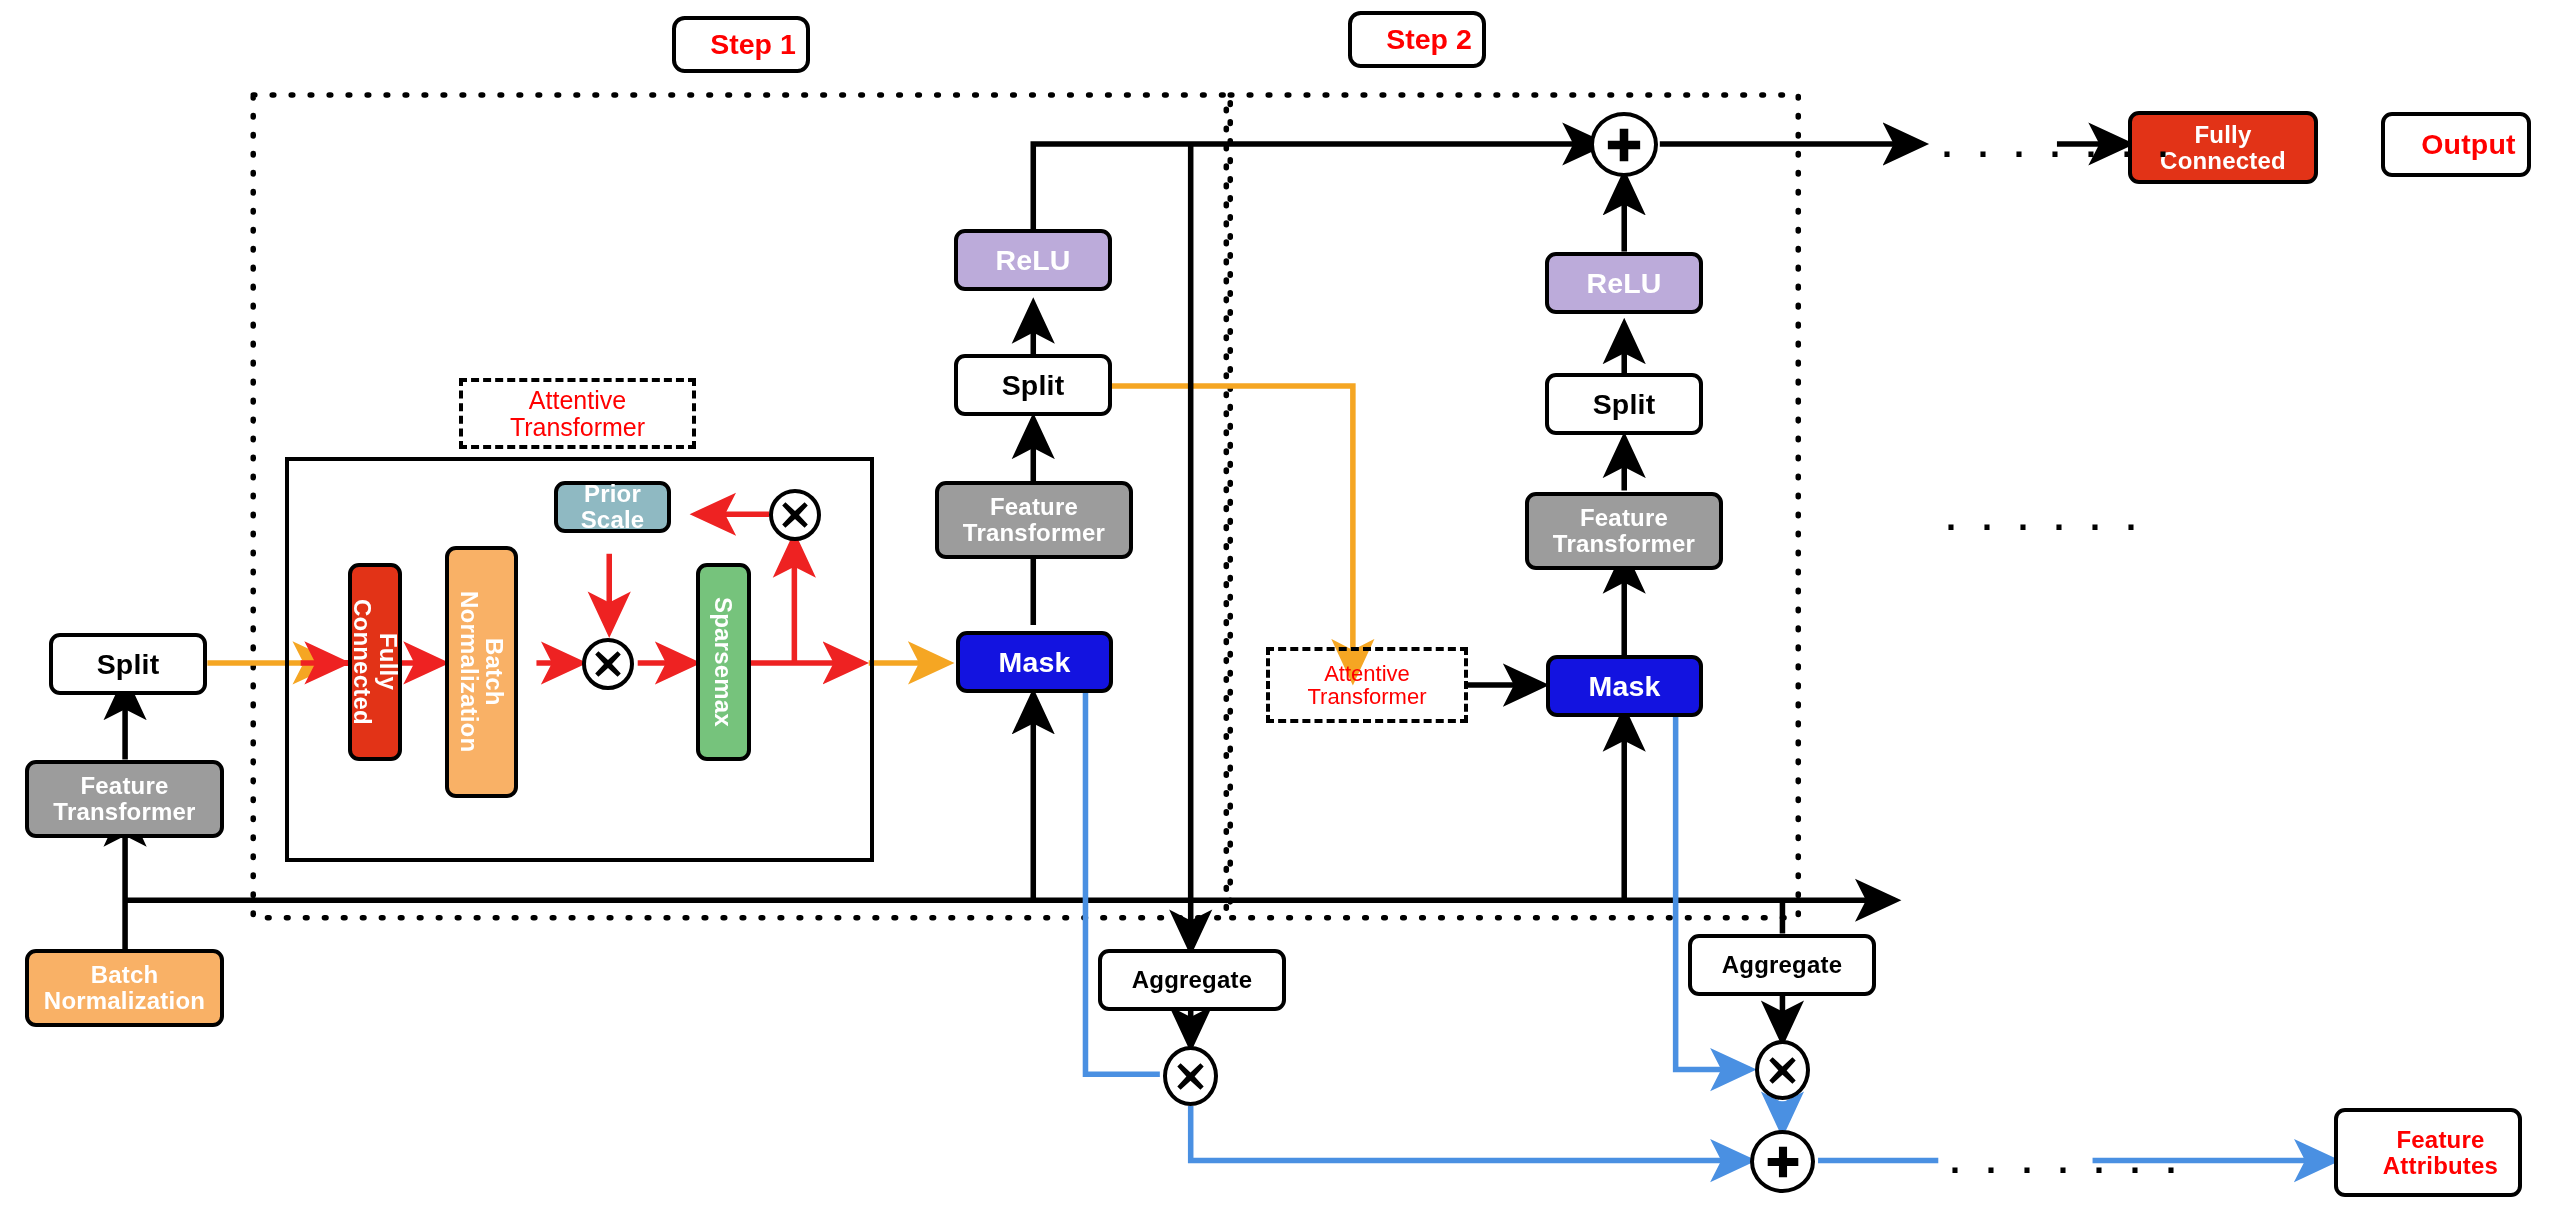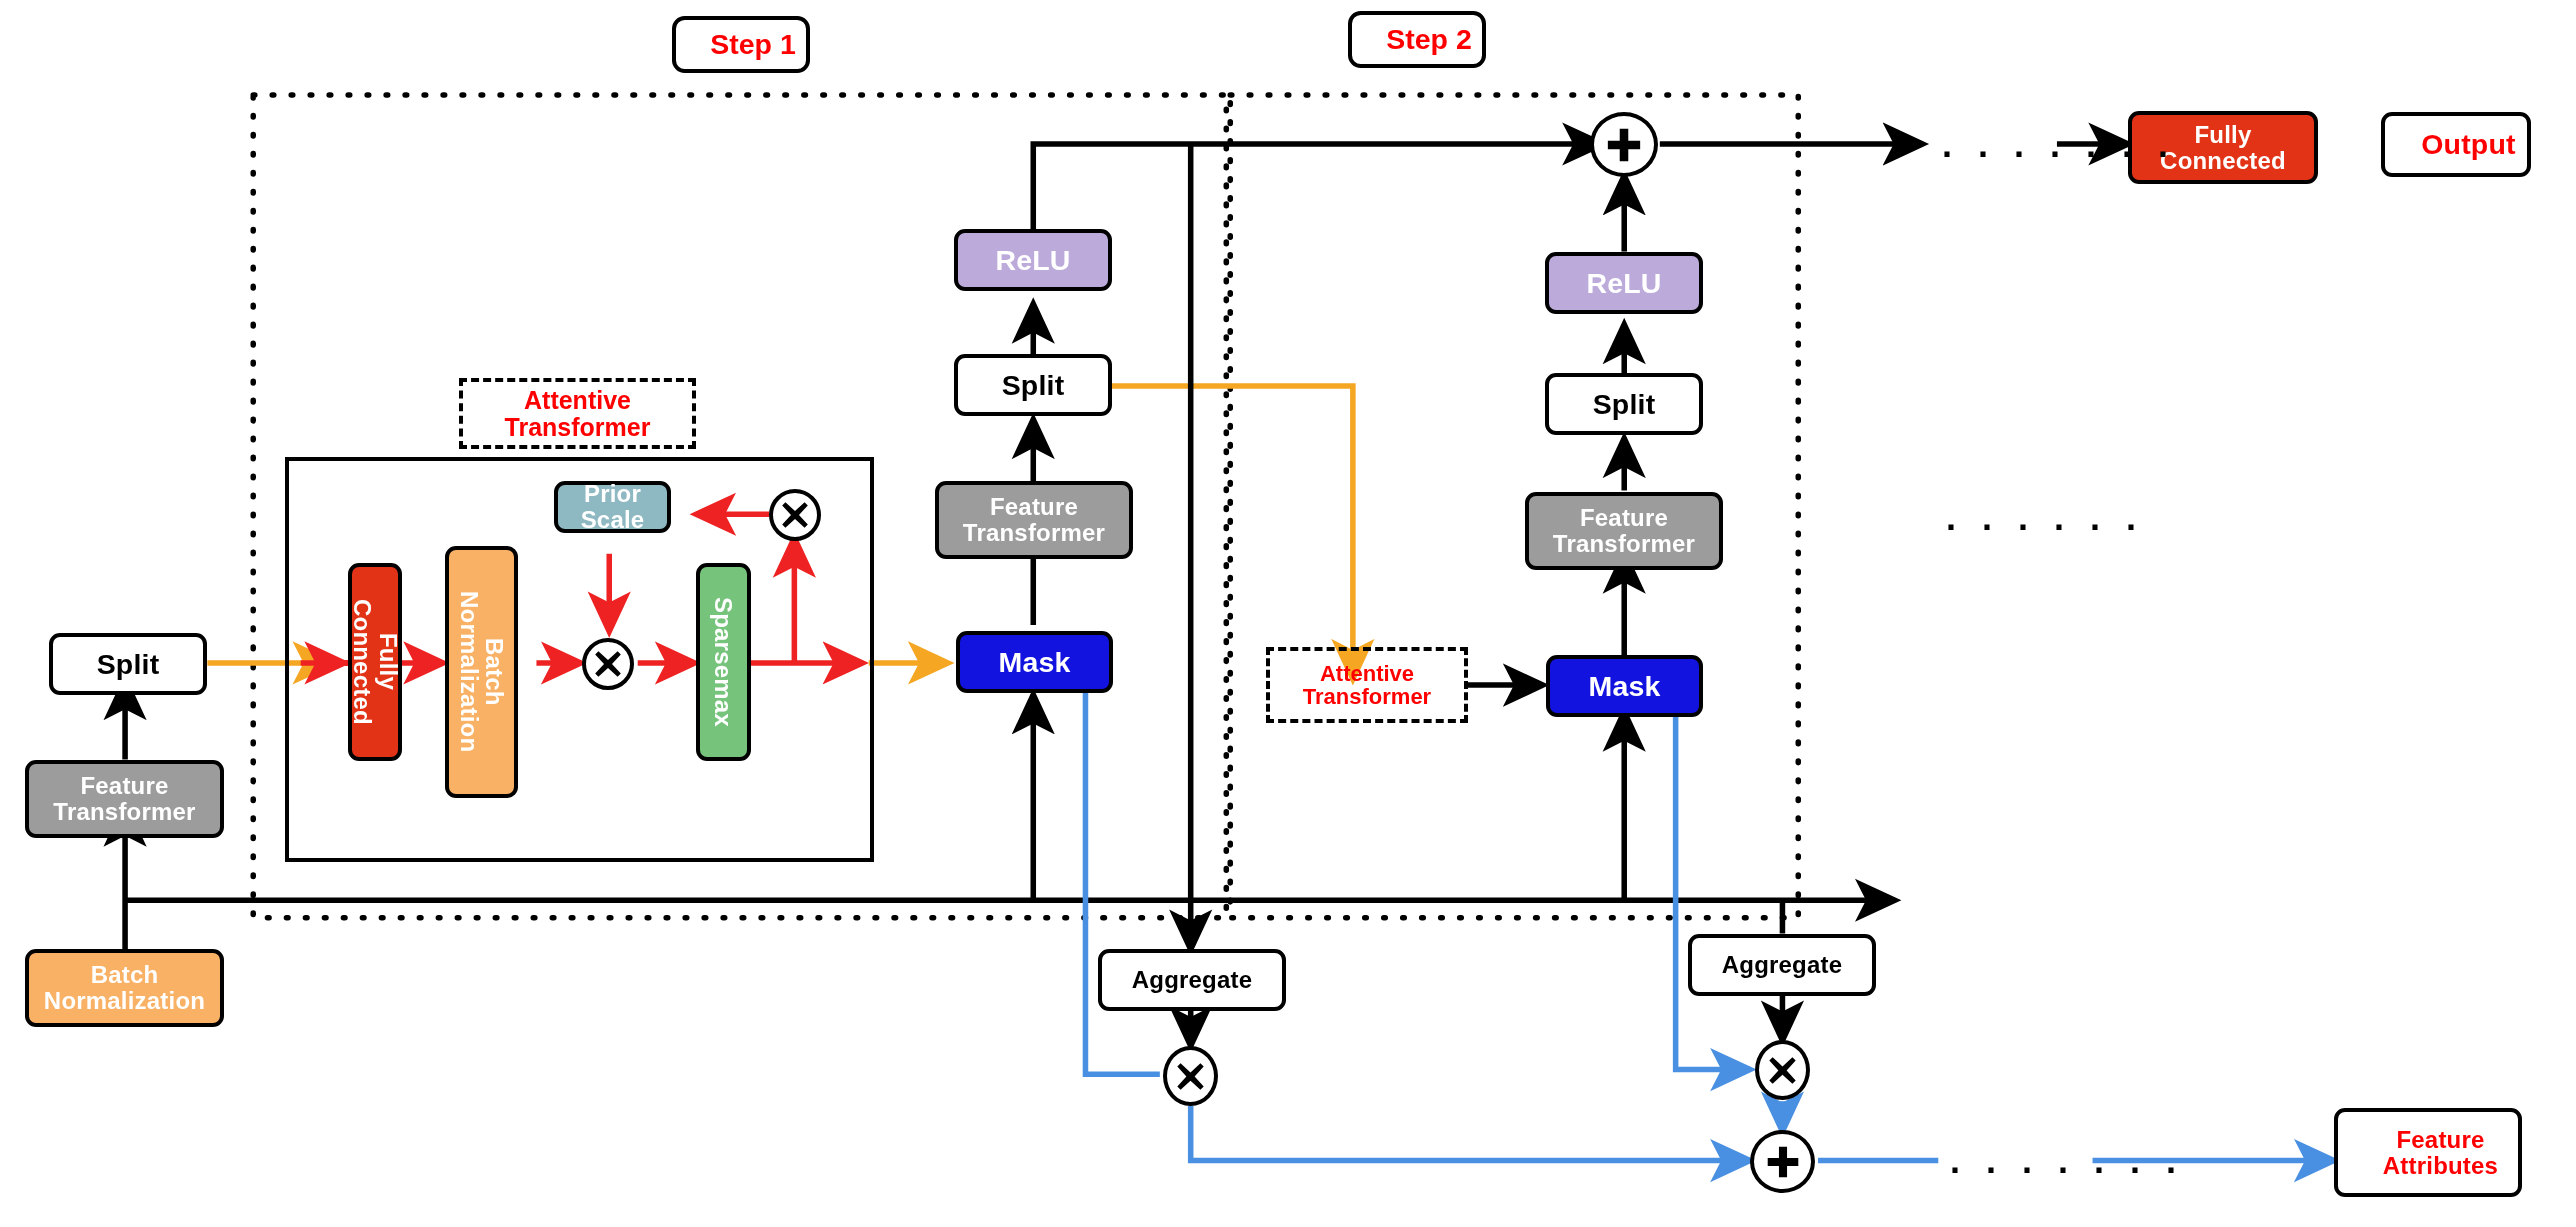--- a/index.html
+++ b/index.html
@@ -18,21 +18,21 @@
   .grey{background:#9c9c9c;color:#ffffff;}
   .orange{background:#f9b166;color:#ffffff;}
   .purple{background:#bcabda;color:#ffffff;}
   .blue{background:#1313e0;color:#ffffff;}
   .teal{background:#8fb9c2;color:#ffffff;}
   .firered{background:#e23317;color:#ffffff;}
   .green{background:#76c37c;color:#ffffff;}
   .vert{writing-mode:vertical-rl;text-orientation:mixed;}
   .dashbox{position:absolute;box-sizing:border-box;border:4px dashed #000;
            background:transparent;display:flex;align-items:center;justify-content:center;
-           text-align:center;color:#ff0000;font-weight:bold;line-height:1.05;}
+           text-align:center;color:#ff0000;font-weight:normal;line-height:1.05;}
   .solidbox{position:absolute;box-sizing:border-box;border:4px solid #000;background:transparent;}
   .steplbl{position:absolute;box-sizing:border-box;border:4px solid #000;border-radius:12.7px;
            background:#fff;color:#ff0000;font-weight:bold;font-size:28.5px;
            display:flex;align-items:center;justify-content:center;padding-left:24px;}
   .op{position:absolute;box-sizing:border-box;border:4px solid #000;border-radius:50%;
       background:#fff;display:flex;align-items:center;justify-content:center;}
   .op svg{display:block;}
   .ell{position:absolute;color:#000;font-size:36px;font-weight:bold;letter-spacing:8px;
        line-height:1;white-space:nowrap;}
 </style>

